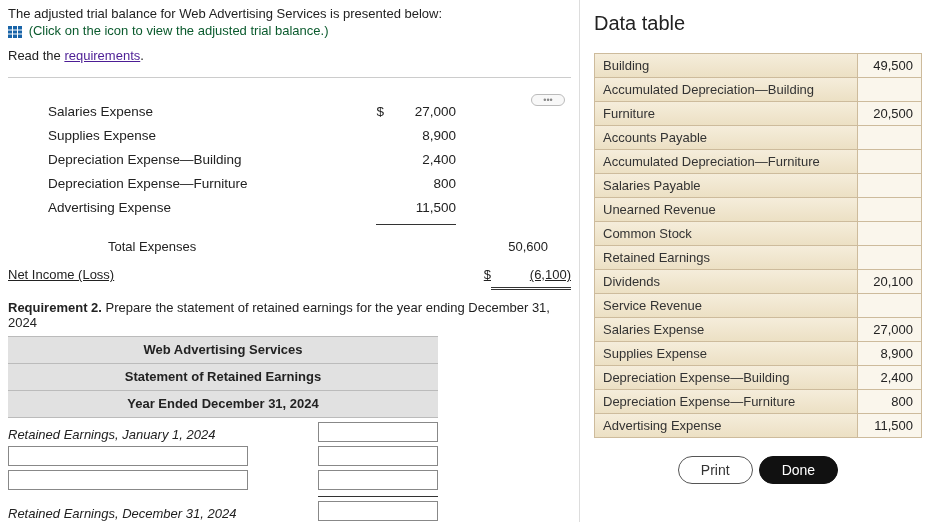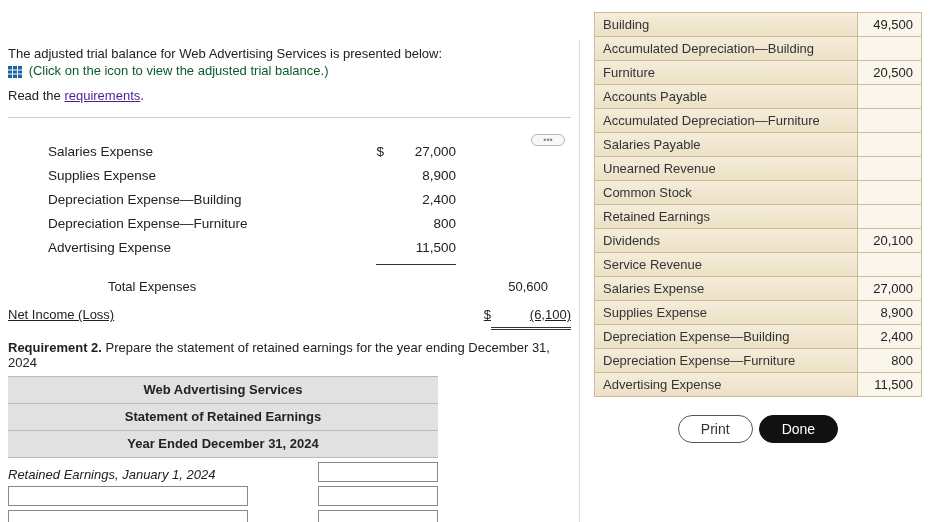--- a/index.html
+++ b/index.html
@@ -11,21 +11,20 @@
     width: 930px;
     height: 522px;
     overflow: hidden;
     display: flex;
   }
   .left-panel {
     width: 580px;
     padding: 6px 8px 16px 8px;
     border-right: 1px solid #ddd;
     position: relative;
-    margin-top: 40px;
   }
   .right-panel {
     flex: 1;
     padding: 12px 8px 0 14px;
   }
   .intro-line { font-size: 13px; margin-bottom: 2px; }
   .icon-line { color: #0a5a2d; font-weight: 500; }
   .grid-icon {
     display: inline-block;
     width: 14px; height: 12px;
@@ -219,20 +218,21 @@
       <div class="stmt-total-rule"></div>
     </div>
     <div class="stmt-row">
       <div class="stmt-label">Retained Earnings, December 31, 2024</div>
       <div class="stmt-input"></div>
     </div>
   </div>
 </div>
 
 <div class="right-panel">
+  <div class="dt-title">Data table</div>
   <div class="dt-table">
     <div id="dt-rows">
         <div class="dt-row">
           <div class="dt-label">Building</div>
           <div class="dt-val">49,500</div>
         </div>
         <div class="dt-row">
           <div class="dt-label">Accumulated Depreciation—Building</div>
           <div class="dt-val"></div>
         </div>

